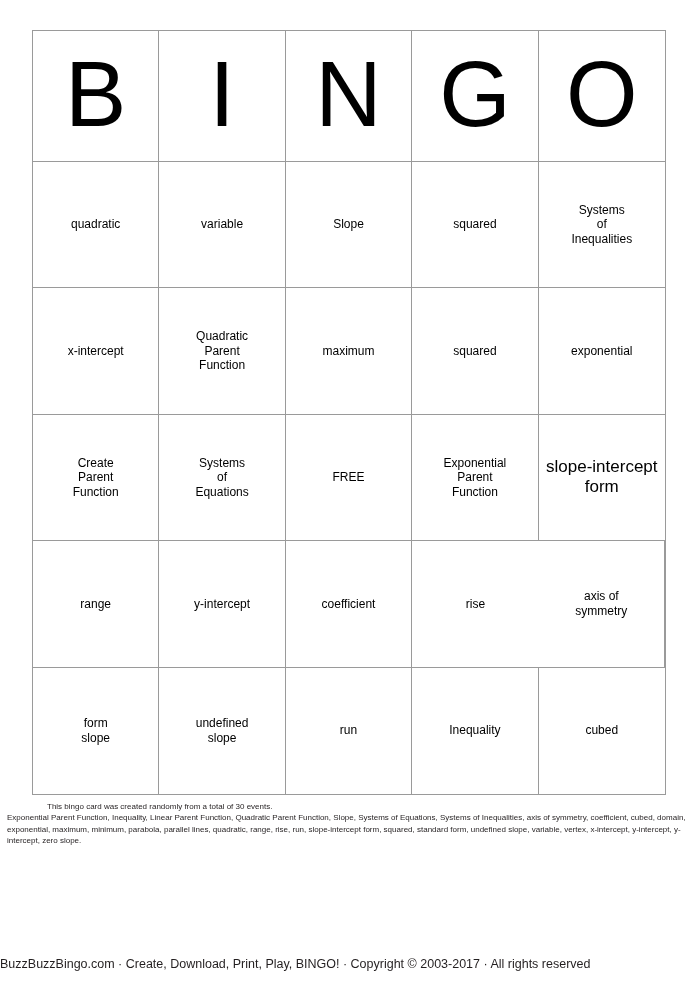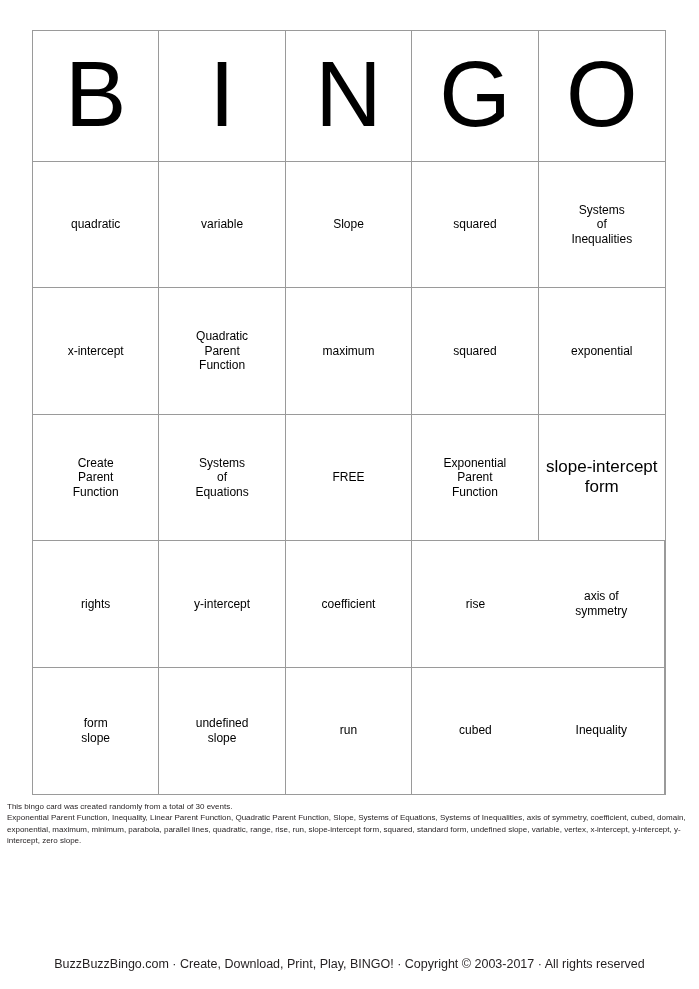--- a/index.html
+++ b/index.html
@@ -87,30 +87,29 @@
   
   #card-caption {
     position: absolute;
     left: 7px;
     top: 801px;
     width: 686px;
     font-size: 8px;
     line-height: 1.42;
     color: #231f20;
   }
-  #card-caption .caption-line { display: block; }
+  #card-caption .caption-line { display: block; margin-left: 40px; }
   #caption-wordlist { display: block; }
 
   
   #page-footer {
     position: absolute;
     left: 0;
     top: 957px;
     width: 699px;
-    text-align: center;
     font-size: 12.5px;
     color: #231f20;
     letter-spacing: 0px;
   }
 </style>
 </head>
 <body>
 
 <div id="bingo-card">
 
@@ -187,21 +186,21 @@
         <span class="cell-text">Exponential
 Parent
 Function</span>
       </div>
     <div class="bingo-cell row-3 col-5 small">
         <span class="cell-text">slope-intercept
 form</span>
       </div>
 
     <div class="bingo-cell row-4 col-1">
-        <span class="cell-text">rights</span>
+        <span class="cell-text">range</span>
       </div>
     <div class="bingo-cell row-4 col-2">
         <span class="cell-text">y-intercept</span>
       </div>
     <div class="bingo-cell row-4 col-3">
         <span class="cell-text">coefficient</span>
       </div>
     <div class="bingo-cell row-4 col-5">
         <span class="cell-text">rise</span>
       </div>
@@ -214,25 +213,25 @@
         <span class="cell-text">form
 slope</span>
       </div>
     <div class="bingo-cell row-5 col-2">
         <span class="cell-text">undefined
 slope</span>
       </div>
     <div class="bingo-cell row-5 col-3">
         <span class="cell-text">run</span>
       </div>
+    <div class="bingo-cell row-5 col-4">
+        <span class="cell-text">Inequality</span>
+      </div>
     <div class="bingo-cell row-5 col-5">
         <span class="cell-text">cubed</span>
-      </div>
-    <div class="bingo-cell row-5 col-4">
-        <span class="cell-text">Inequality</span>
       </div>
   </div>
 
 </div>
 
 <div id="card-caption">
   <span class="caption-line">This bingo card was created randomly from a total of 30 events.</span>
   <span id="caption-wordlist">Exponential Parent Function, Inequality, Linear Parent Function, Quadratic Parent Function, Slope, Systems of Equations, Systems of Inequalities, axis of symmetry, coefficient, cubed, domain, exponential, maximum, minimum, parabola, parallel lines, quadratic, range, rise, run, slope-intercept form, squared, standard form, undefined slope, variable, vertex, x-intercept, y-intercept, y-intercept, zero slope.</span>
 </div>
 

